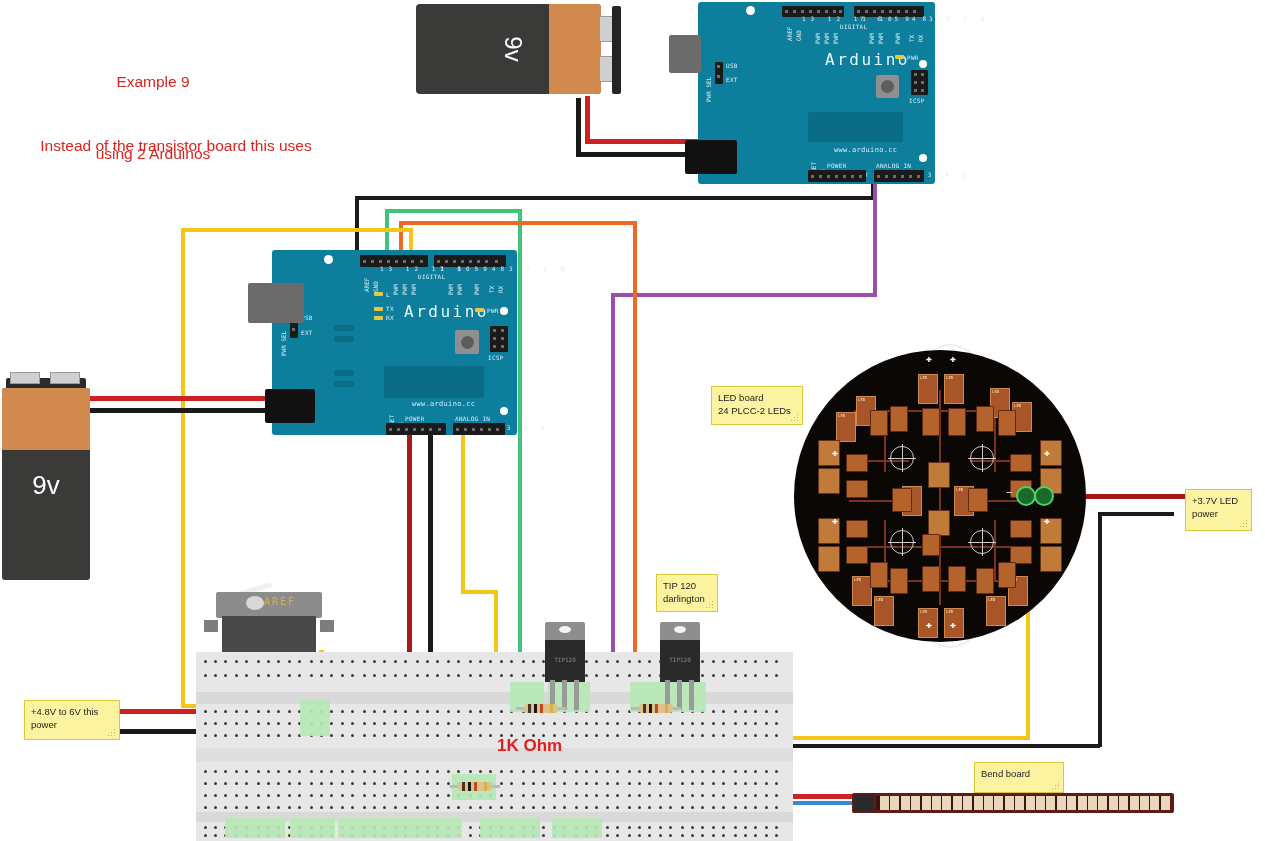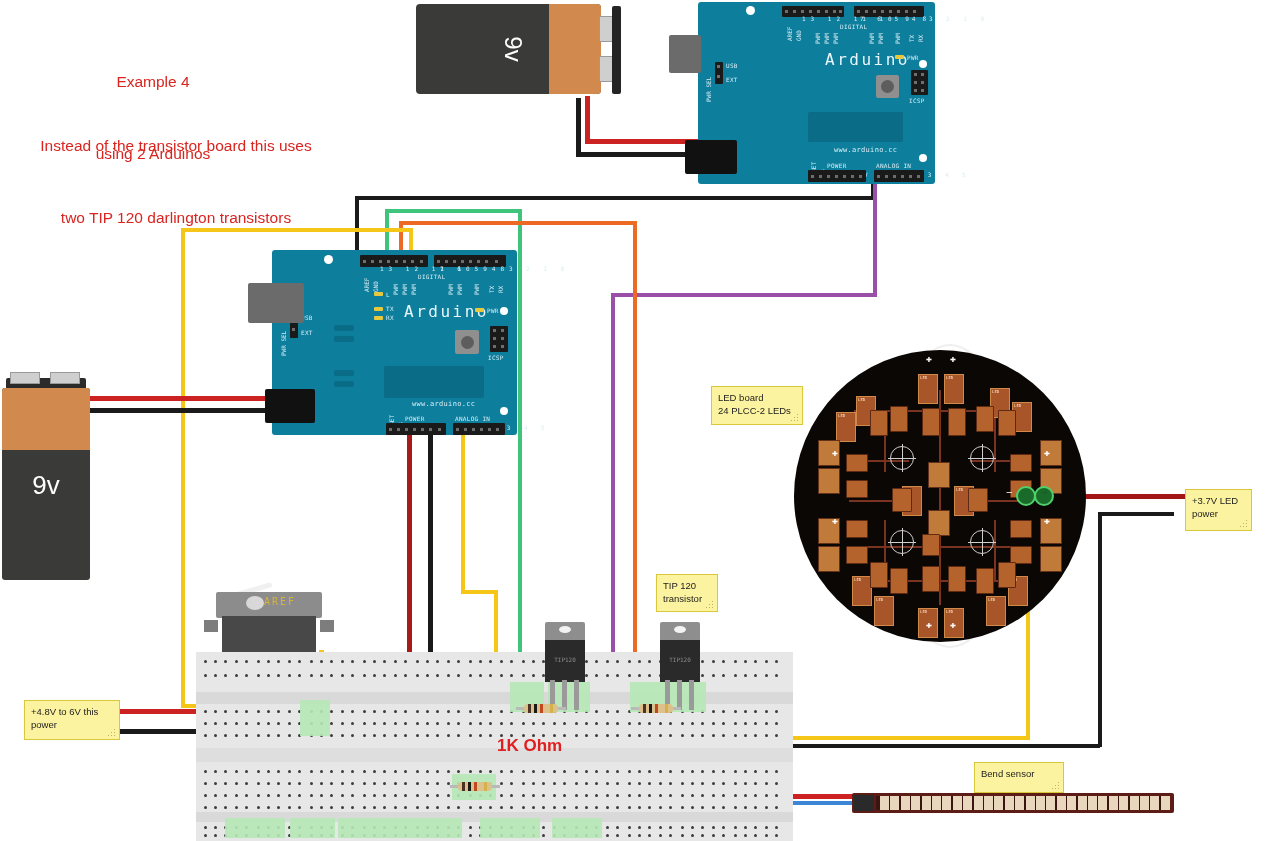--- a/index.html
+++ b/index.html
@@ -105,26 +105,25 @@
   .flex .seg{position:absolute;top:0;bottom:0;width:9px;background:#e8d7bd;}
   .flex .conn{position:absolute;left:2px;top:2px;bottom:2px;width:20px;background:#2a2a2a;border-radius:1px;}
   .ohm{position:absolute;color:#e02020;font-size:17px;font-weight:bold;}
 </style>
 </head>
 <body>
 
 <div class="stage">
 
   <div class="abs note c" style="left:48px;top:22px;width:210px;">
-    <div>Example 4</div>
+    <div>Example 9</div>
     <div>using 2 Arduinos</div>
   </div>
   <div class="abs note c" style="left:6px;top:86px;width:340px;">
     <div>Instead of the transistor board this uses</div>
-    <div>two TIP 120 darlington transistors</div>
   </div>
 
   <div class="w wh abs" style="left:355px;top:196px;width:520px;background:#1a1a1a;"></div>
   <div class="w wv abs" style="left:871px;top:150px;height:50px;background:#1a1a1a;"></div>
   <div class="w wv abs" style="left:355px;top:196px;height:60px;background:#1a1a1a;"></div>
 
   <div class="w wv abs" style="left:873px;top:160px;height:136px;background:#9a4fa8;"></div>
   <div class="w wh abs" style="left:611px;top:293px;width:266px;background:#9a4fa8;"></div>
   <div class="w wv abs" style="left:611px;top:293px;height:444px;background:#9a4fa8;"></div>
   <div class="w wh abs" style="left:611px;top:733px;width:122px;background:#9a4fa8;"></div>
@@ -1167,21 +1166,21 @@
     <div class="tab" style="height:18px;"></div>
     <div class="blk" style="top:18px;height:42px;"></div>
     <div class="mk" style="top:34px;">TIP120</div>
     <div class="leg" style="left:5px;top:58px;height:30px;"></div>
     <div class="leg" style="left:17px;top:58px;height:30px;"></div>
     <div class="leg" style="left:29px;top:58px;height:30px;"></div>
   </div>
 
   <div class="sticky abs" style="left:656px;top:574px;width:62px;height:38px;">
     <div>TIP 120</div>
-    <div>transistor</div>
+    <div>darlington</div>
     <span class="grip">
       <i style="left:6px;top:0"></i>
         <i style="left:3px;top:3px"></i>
         <i style="left:6px;top:3px"></i>
       <i style="left:0;top:6px"></i>
         <i style="left:3px;top:6px"></i>
         <i style="left:6px;top:6px"></i>
     </span>
   </div>
 
@@ -1240,21 +1239,21 @@
         <div class="seg" style="left: 232.8px;"></div>
         <div class="seg" style="left: 243.2px;"></div>
         <div class="seg" style="left: 253.6px;"></div>
         <div class="seg" style="left: 264px;"></div>
         <div class="seg" style="left: 274.4px;"></div>
         <div class="seg" style="left: 284.8px;"></div>
       </div>
   </div>
 
   <div class="sticky abs" style="left:974px;top:762px;width:90px;height:31px;">
-    <div>Bend sensor</div>
+    <div>Bend board</div>
     <span class="grip">
       <i style="left:6px;top:0"></i>
         <i style="left:3px;top:3px"></i>
         <i style="left:6px;top:3px"></i>
       <i style="left:0;top:6px"></i>
         <i style="left:3px;top:6px"></i>
         <i style="left:6px;top:6px"></i>
     </span>
   </div>
 

